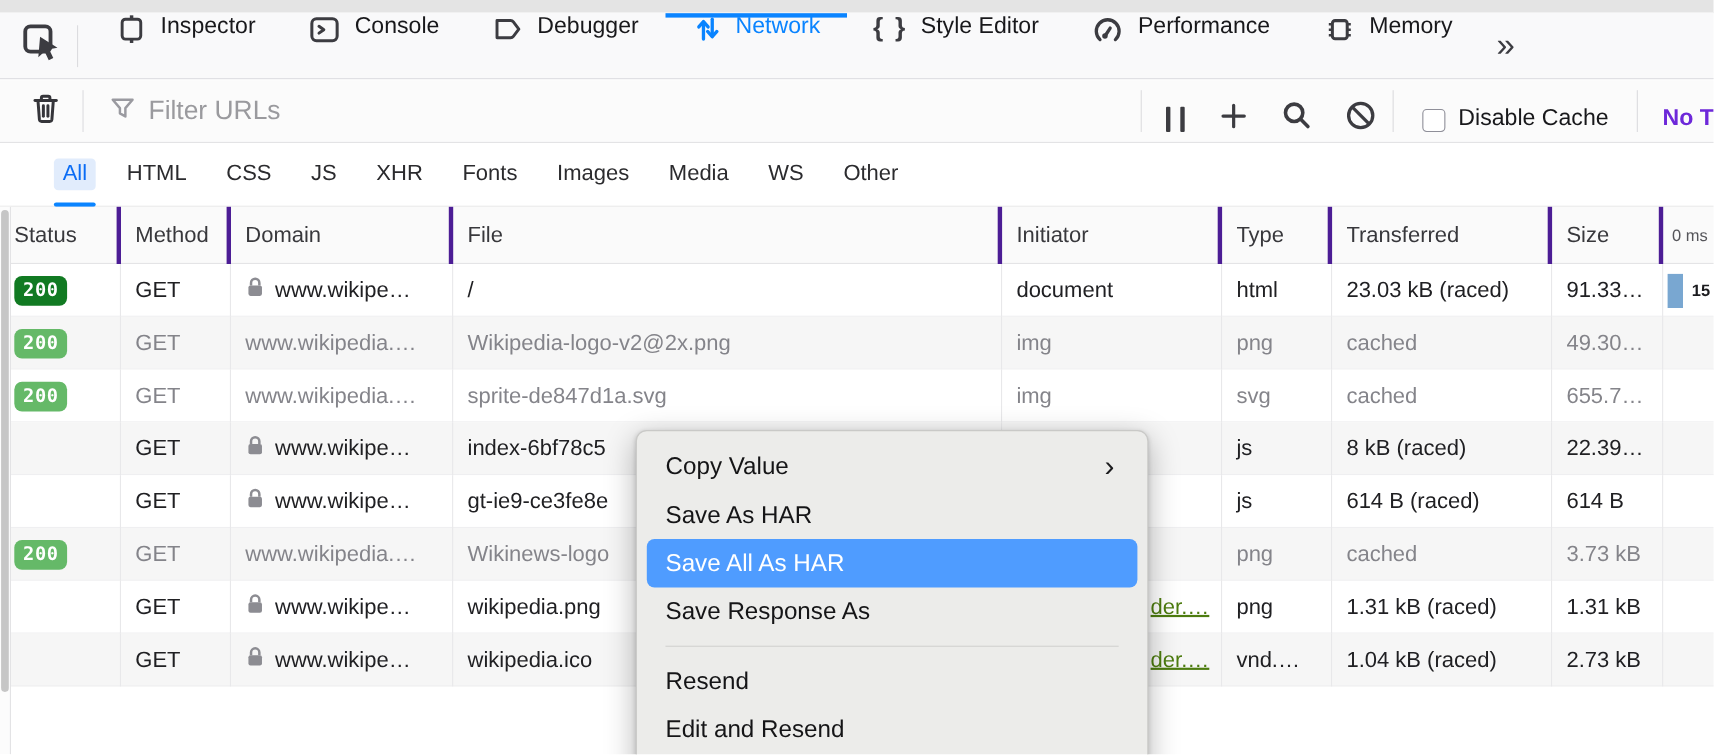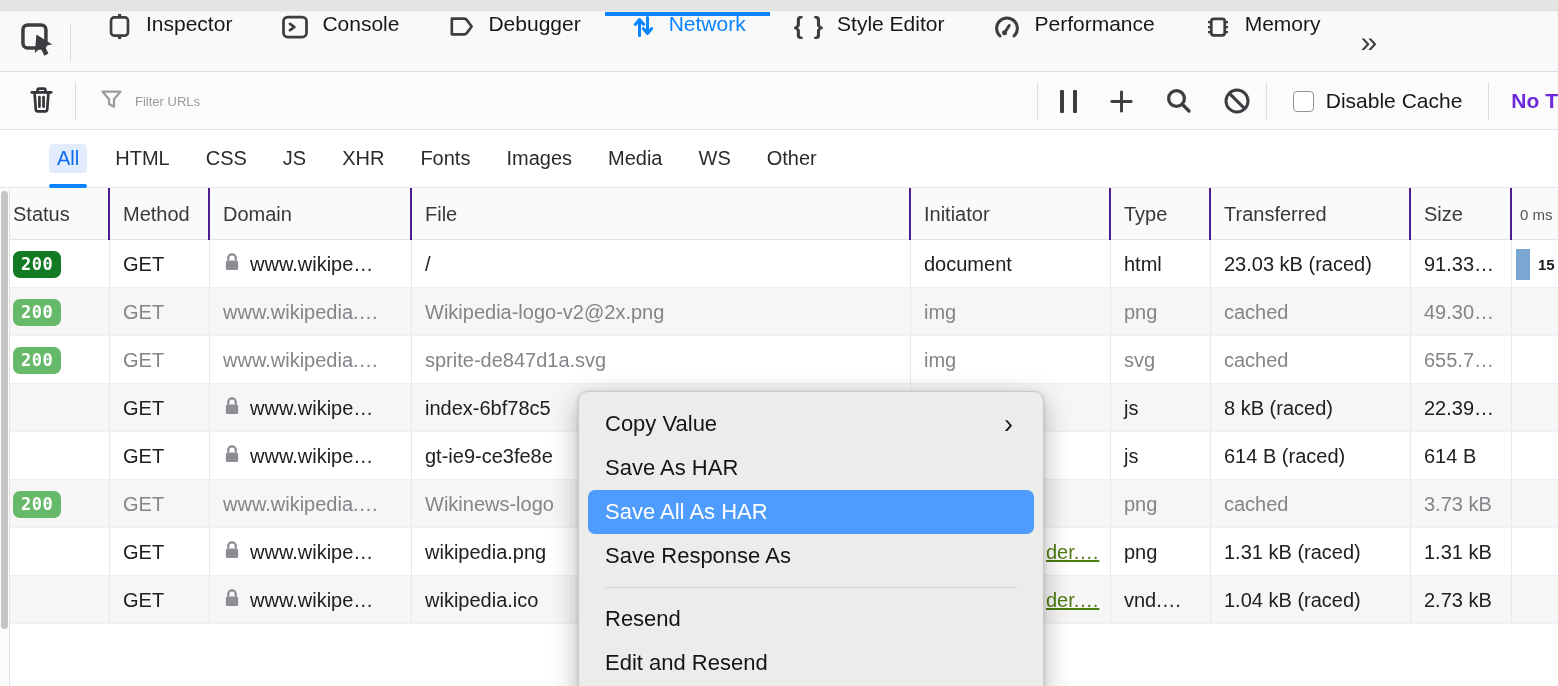--- a/index.html
+++ b/index.html
@@ -28,23 +28,23 @@
   .braces { font-size:24px; font-weight:bold; color:#3c3c41; letter-spacing:2px; }
   .overflow-chevrons { font-size:30px; color:#3c3c41; margin-left:16px; line-height:1; }
   
   .toolbar2 {
     position:absolute; left:0; top:73px; width:1558px; height:57px;
     background:#fbfbfb; border-bottom:1px solid #e3e3e5;
     display:flex; align-items:center;
   }
   .toolbar2 .trash { margin-left:26px; }
   .toolbar2 .filterwrap { display:flex; align-items:center; gap:10px; margin-left:12px; flex:1; }
-  .filter-input { border:none; outline:none; background:transparent; font-size:13px; color:#0f766e; width:850px; font-family:"Liberation Sans", sans-serif; }
+  .filter-input { border:none; outline:none; background:transparent; font-size:24px; color:#0f766e; width:850px; font-family:"Liberation Sans", sans-serif; }
   .filter-input::placeholder { color:#9a9a9e; }
-  .rightgroup { display:flex; align-items:center; }
+  .rightgroup { display:flex; align-items:flex-end; }
   .pauseicon { display:flex; gap:9px; margin-right:30px; }
   .pauseicon i { display:block; width:4px; height:23px; background:#3c3c41; border-radius:1px; }
   .tbicon { margin-right:28px; display:flex; align-items:center; }
   .checkbox { width:21px; height:21px; border:1.5px solid #8f8f99; border-radius:4px; background:#fff; margin:0 12px 0 16px; }
   .cachelabel { font-size:21px; color:#18181b; margin-right:16px; white-space:nowrap; }
   .throttle { font-size:21px; color:#6d28d9; margin-left:12px; white-space:nowrap;font-weight:bold; }
   
   .filterbar {
     position:absolute; left:0; top:130px; width:1558px; height:58px; background:#fff;
     display:flex; align-items:center; gap:36px; padding-left:57px; border-bottom:1px solid #e6e6e8;
@@ -52,21 +52,21 @@
   .ftab { position:relative; font-size:20px; color:#2b2b2e; height:58px; display:flex; align-items:center; }
   .ftab.active { color:#0a6cf5; }
   .ftab.active .pill { background:#e1ecfc; border-radius:4px; padding:3px 8px; margin:0 -8px; }
   .ftab.active::after { content:""; position:absolute; left:-8px; right:-8px; bottom:0; height:4px; background:#0a84ff; border-radius:2px; }
   
   .grid { display:grid; grid-template-columns:110px 100px 202px 499px 200px 100px 200px 101px 46px; }
   .thead {
     position:absolute; left:0; top:188px; width:1558px; height:52px; background:#fafafa;
     border-bottom:1px solid #e4e4e6; font-size:20px; color:#38383c;
   }
-  .thead .hc { display:flex; align-items:center; padding-left:13px; border-right:2px solid #4c1d95; height:52px; }
+  .thead .hc { display:flex; align-items:center; padding-left:13px; border-right:4px solid #4c1d95; height:52px; }
   .thead .hc:last-child { border-right:none; }
   .thead .hc.wf { font-size:15px; color:#55555a; padding-left:8px; }
   .rows { position:absolute; left:0; top:240px; width:1558px; }
   .row { height:48px; background:#fff; border-bottom:1px solid #efeff1; font-size:20px; color:#202023; }
   .row:nth-child(even) { background:#f6f6f6; }
   .row.muted { color:#84848a; }
   .cell { display:flex; align-items:center; padding-left:13px; border-right:1px solid #e8e8ea; height:48px; overflow:hidden; white-space:nowrap; }
   .cell:last-child { border-right:none; }
   .badge {
     font-family:"DejaVu Sans Mono", monospace; font-weight:bold; font-size:17px; color:#fff;

